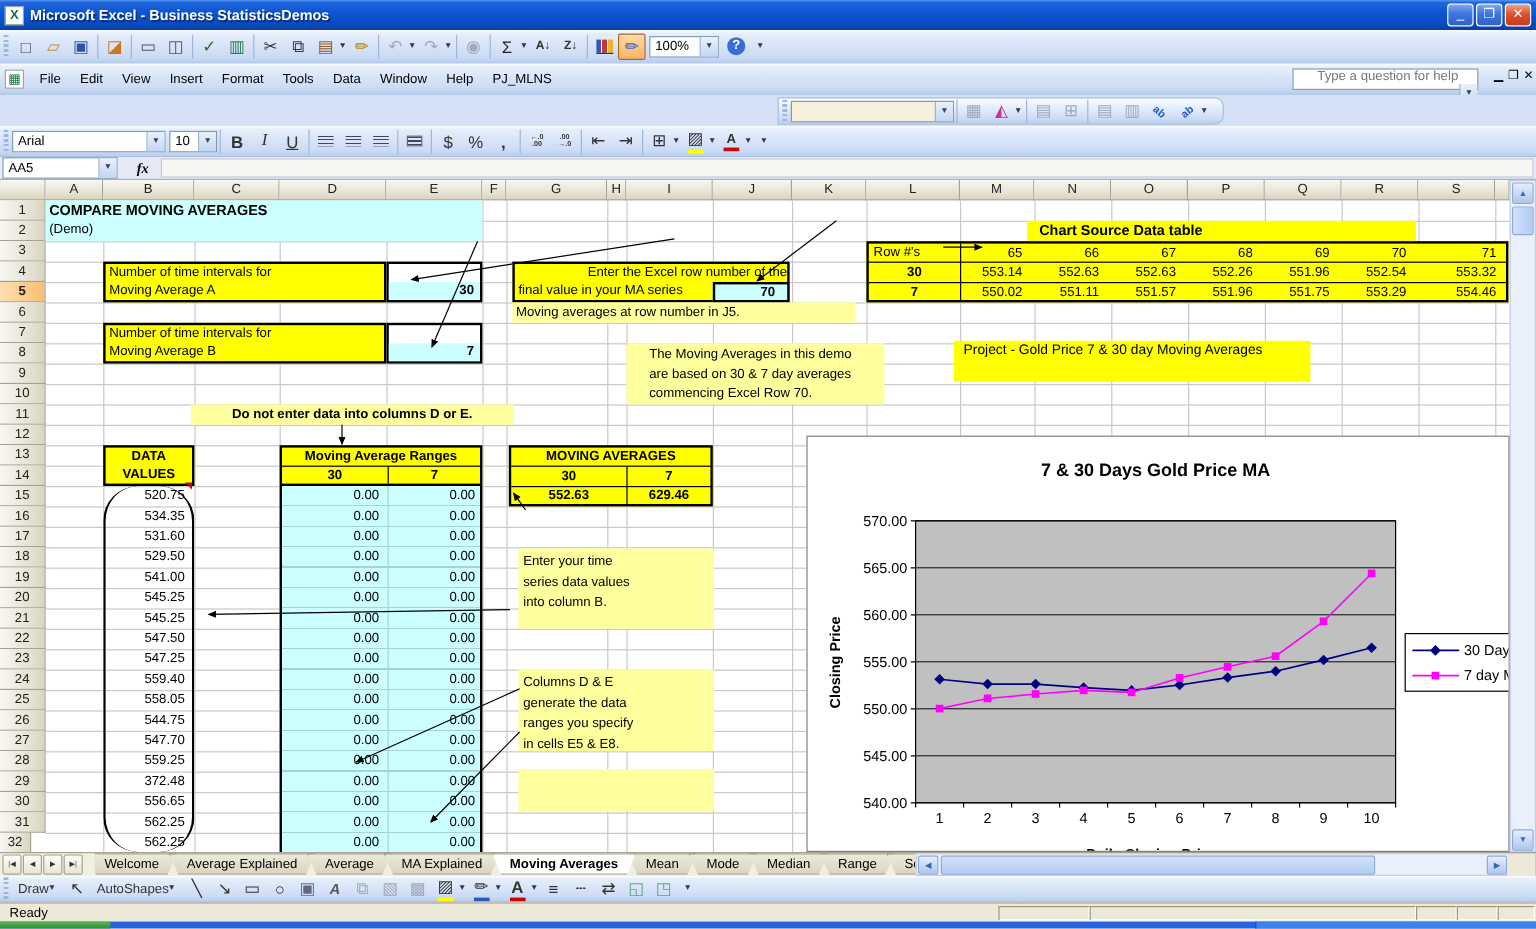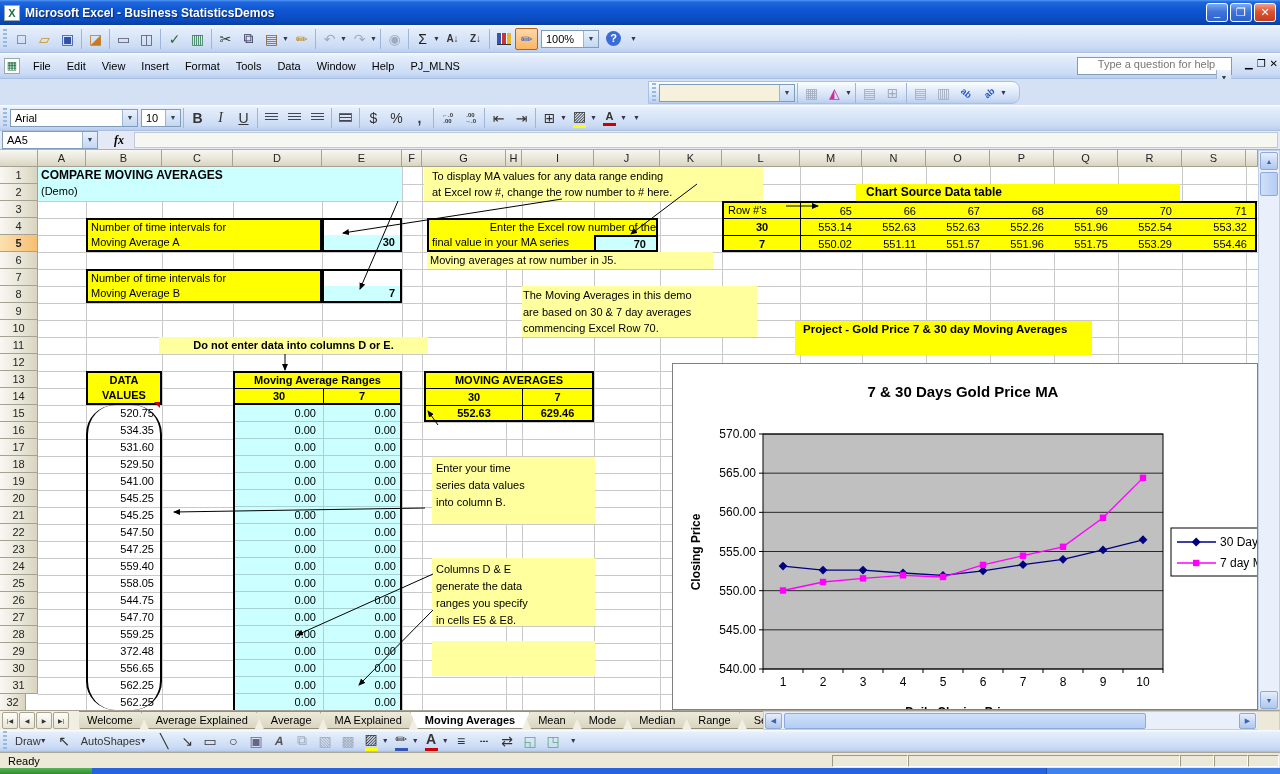--- a/index.html
+++ b/index.html
@@ -424,50 +424,46 @@
       <div class="gl" style="position: absolute; left: 38px; top: 459px; width: 1220px; height: 1px;"></div>
       <div class="gl" style="position: absolute; left: 38px; top: 476px; width: 1220px; height: 1px;"></div>
       <div class="gl" style="position: absolute; left: 38px; top: 493px; width: 1220px; height: 1px;"></div>
       <div class="gl" style="position: absolute; left: 38px; top: 510px; width: 1220px; height: 1px;"></div>
       <div class="gl" style="position: absolute; left: 38px; top: 527px; width: 1220px; height: 1px;"></div>
       <div class="gl" style="position: absolute; left: 38px; top: 544px; width: 1220px; height: 1px;"></div>
       <div style="position: absolute; left: 38px; top: 17px; width: 364px; height: 34px; background: rgb(204, 255, 255); padding-left: 3px;">
         <div style="position: absolute; left: 3px; top: 1px; font-weight: bold; font-size: 12px; white-space: nowrap;">COMPARE MOVING AVERAGES</div>
         <div style="position: absolute; left: 3px; top: 18px;">(Demo)</div>
       </div>
-      <div class="note" style="position: absolute; left: 424px; top: 17px; width: 339px; height: 34px; padding: 1px 0px 0px 8px;">
-        <div class="" style="line-height: 16px;">To display MA values for any data range ending</div>
-        <div class="" style="line-height: 16px;">at Excel row #, change the row number to # here.</div>
-      </div>
       <div class="bd2" style="position: absolute; left: 86px; top: 68px; width: 236px; height: 34px; background: rgb(255, 255, 0); padding-left: 3px;">
         <div class="" style="line-height: 15px;">Number of time intervals for</div>
         <div class="" style="line-height: 15px;">Moving Average A</div>
       </div>
       <div class="bd2" style="position: absolute; left: 322px; top: 68px; width: 80px; height: 34px; background: rgb(255, 255, 255);">
         <div style="position: absolute; left: 0px; top: 15px; width: 76px; height: 15px; background: rgb(204, 255, 255); text-align: right; padding-right: 5px; font-weight: bold; line-height: 15px;">30</div>
       </div>
       <div class="bd2" style="position: absolute; left: 427px; top: 68px; width: 231px; height: 34px; background: rgb(255, 255, 0); padding-left: 3px;">
         <div class="" style="line-height: 15px; white-space: nowrap; text-align: right;">Enter the Excel row number of the</div>
         <div class="" style="line-height: 15px; white-space: nowrap;">final value in your MA series</div>
       </div>
       <div class="bd2" style="position: absolute; left: 594px; top: 85px; width: 64px; height: 17px; background: rgb(204, 255, 255); text-align: right; padding-right: 10px; font-weight: bold; line-height: 14px;">70</div>
       <div class="note" style="position: absolute; left: 427px; top: 102px; width: 286px; height: 17px; padding-left: 3px;">Moving averages at row number in J5.</div>
       <div class="bd2" style="position: absolute; left: 86px; top: 119px; width: 236px; height: 34px; background: rgb(255, 255, 0); padding-left: 3px;">
         <div class="" style="line-height: 15px;">Number of time intervals for</div>
         <div class="" style="line-height: 15px;">Moving Average B</div>
       </div>
       <div class="bd2" style="position: absolute; left: 322px; top: 119px; width: 80px; height: 34px; background: rgb(255, 255, 255);">
         <div style="position: absolute; left: 0px; top: 15px; width: 76px; height: 15px; background: rgb(204, 255, 255); text-align: right; padding-right: 5px; font-weight: bold; line-height: 15px;">7</div>
       </div>
-      <div class="note" style="position: absolute; left: 522px; top: 136px; width: 235px; height: 51px; padding: 1px 0px 0px 1px;">
+      <div class="note" style="position: absolute; left: 522px; top: 136px; width: 215px; height: 51px; padding: 1px 0px 0px 19px;">
         <div class="" style="line-height: 16.5px; white-space: nowrap;">The Moving Averages in this demo</div>
         <div class="" style="line-height: 16.5px; white-space: nowrap;">are based on 30 &amp; 7 day averages</div>
         <div class="" style="line-height: 16.5px; white-space: nowrap;">commencing Excel Row 70.</div>
       </div>
-      <div class="bright" style="position: absolute; left: 795px; top: 134px; width: 297px; height: 34px; padding: 2px 0px 0px 8px; font-weight: bold; font-size: 11.5px; margin-top: 37px;">Project - Gold Price 7 &amp; 30 day Moving Averages</div>
+      <div class="bright" style="position: absolute; left: 795px; top: 134px; width: 297px; height: 34px; padding: 2px 0px 0px 8px; font-weight: normal; font-size: 11.5px;">Project - Gold Price 7 &amp; 30 day Moving Averages</div>
       <div class="bright" style="position: absolute; left: 856px; top: 34px; width: 324px; height: 17px; font-weight: bold; font-size: 12px; padding-left: 10px; line-height: 16px;">Chart Source Data table</div>
       <div class="bd2" style="position: absolute; left: 722px; top: 51px; width: 535px; height: 51px; background: rgb(255, 255, 0);">
         <div style="position: absolute; left: 0px; top: 15px; width: 531px; height: 1px; background: rgb(0, 0, 0);"></div>
         <div style="position: absolute; left: 0px; top: 32px; width: 531px; height: 1px; background: rgb(0, 0, 0);"></div>
         <div style="position: absolute; left: 76px; top: 0px; width: 1px; height: 47px; background: rgb(0, 0, 0);"></div>
         <div style="position: absolute; left: 4px; top: 0px; height: 15px; line-height: 15px;">Row #'s</div>
         <div class="cellv" style="position: absolute; left: 78px; top: 0px; width: 50px; height: 15px;">65</div>
         <div class="cellv" style="position: absolute; left: 140px; top: 0px; width: 52px; height: 15px;">66</div>
         <div class="cellv" style="position: absolute; left: 204px; top: 0px; width: 52px; height: 15px;">67</div>
         <div class="cellv" style="position: absolute; left: 268px; top: 0px; width: 52px; height: 15px;">68</div>

